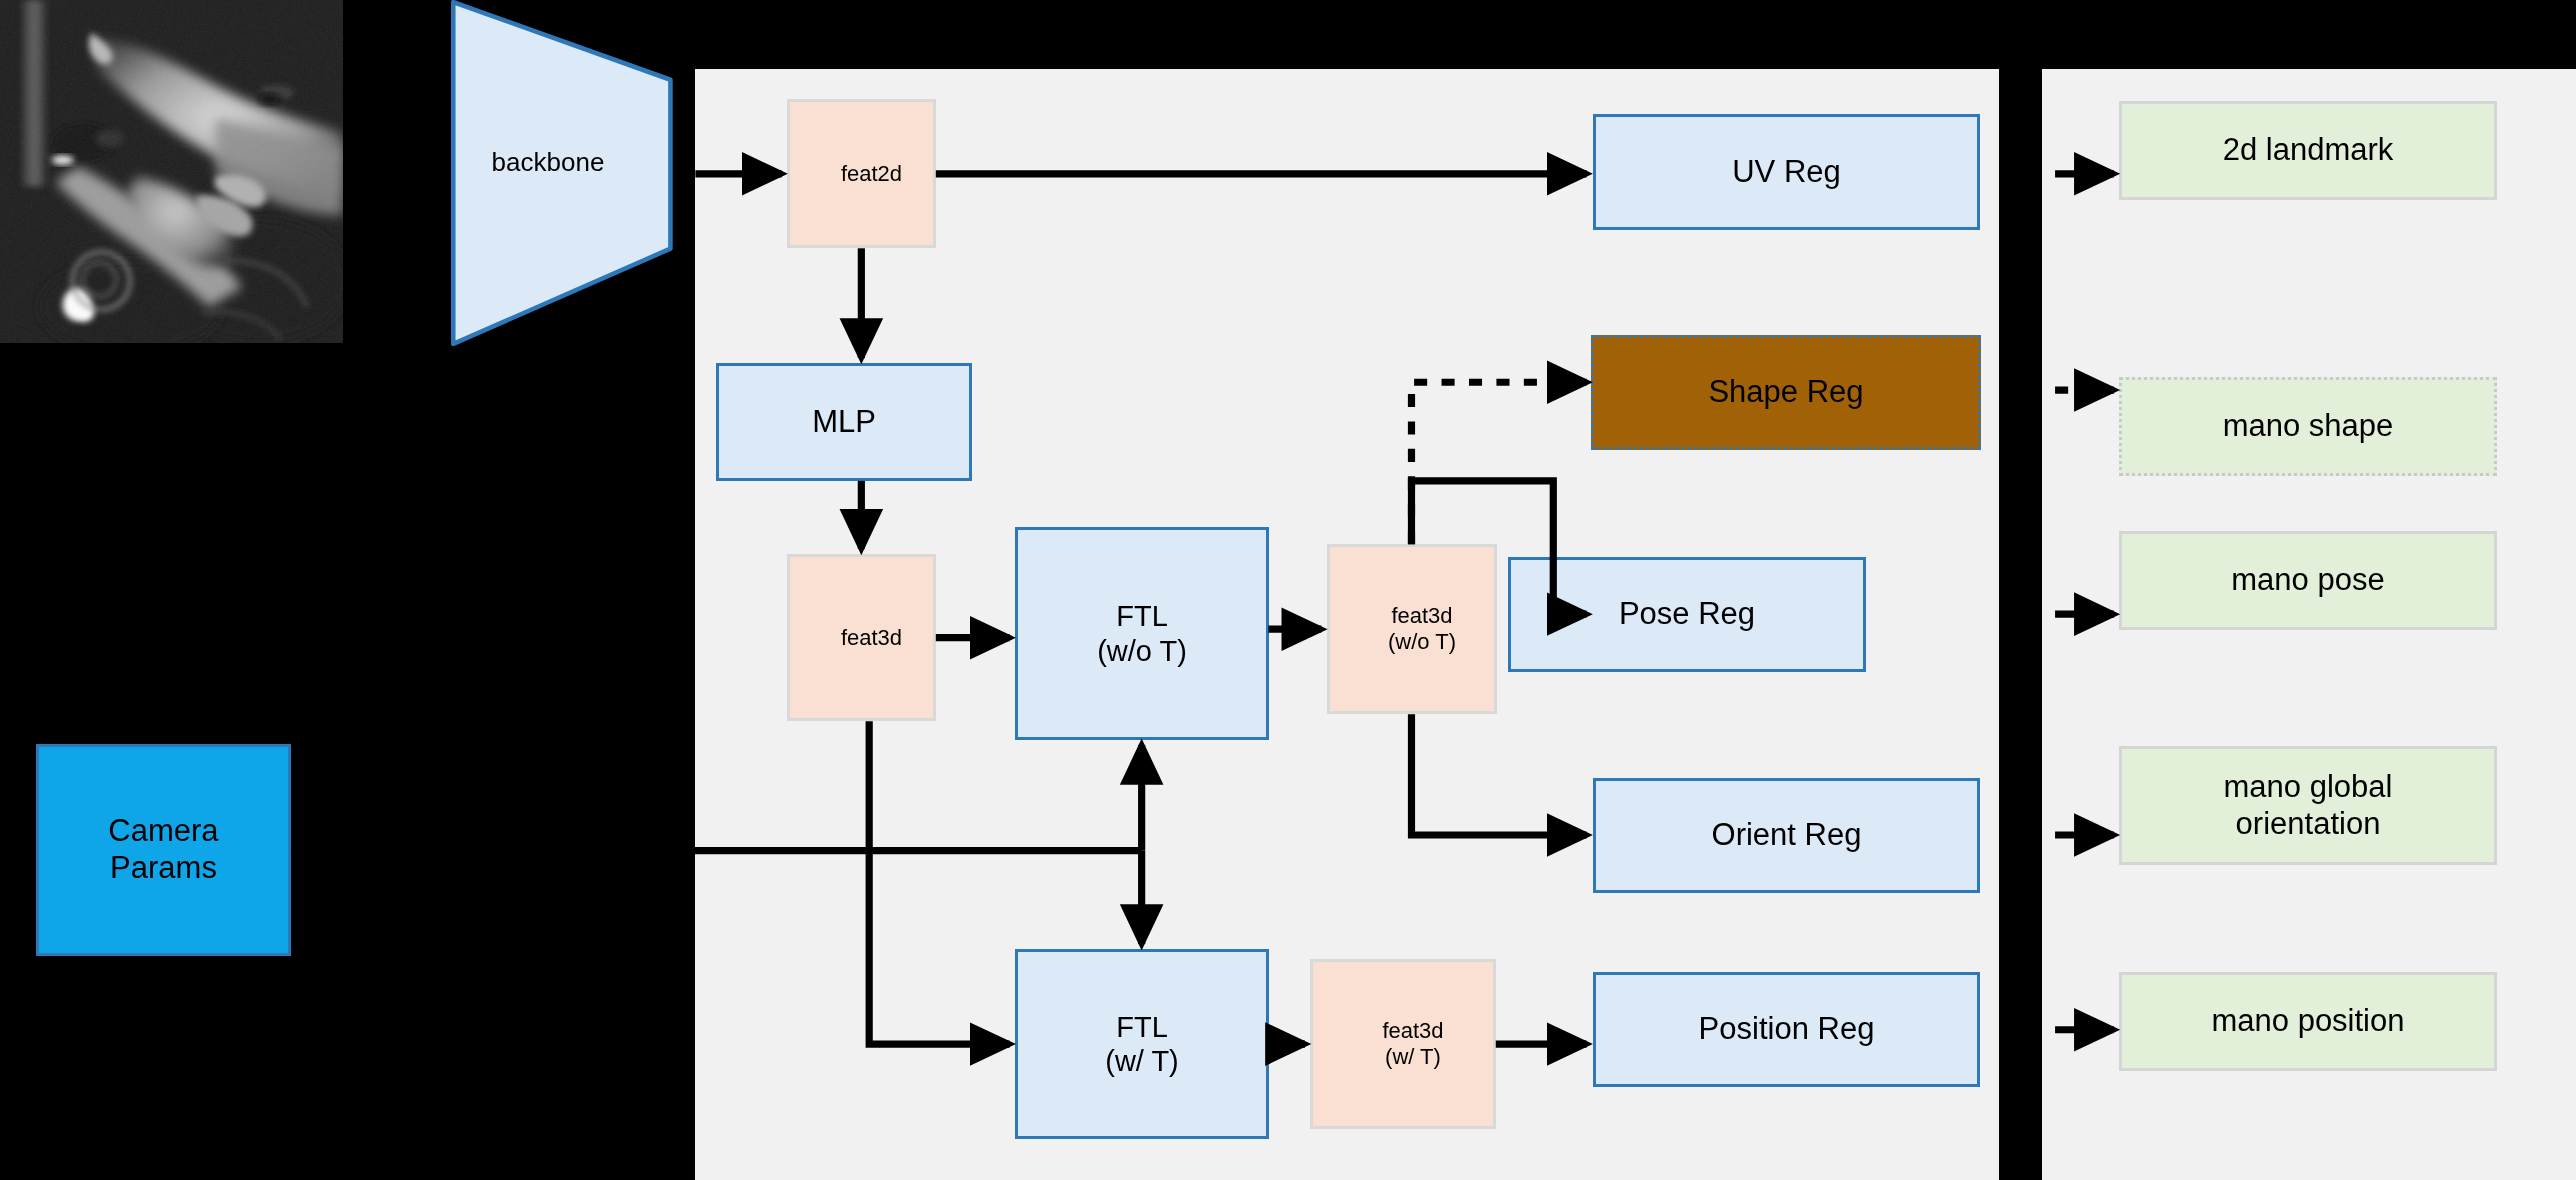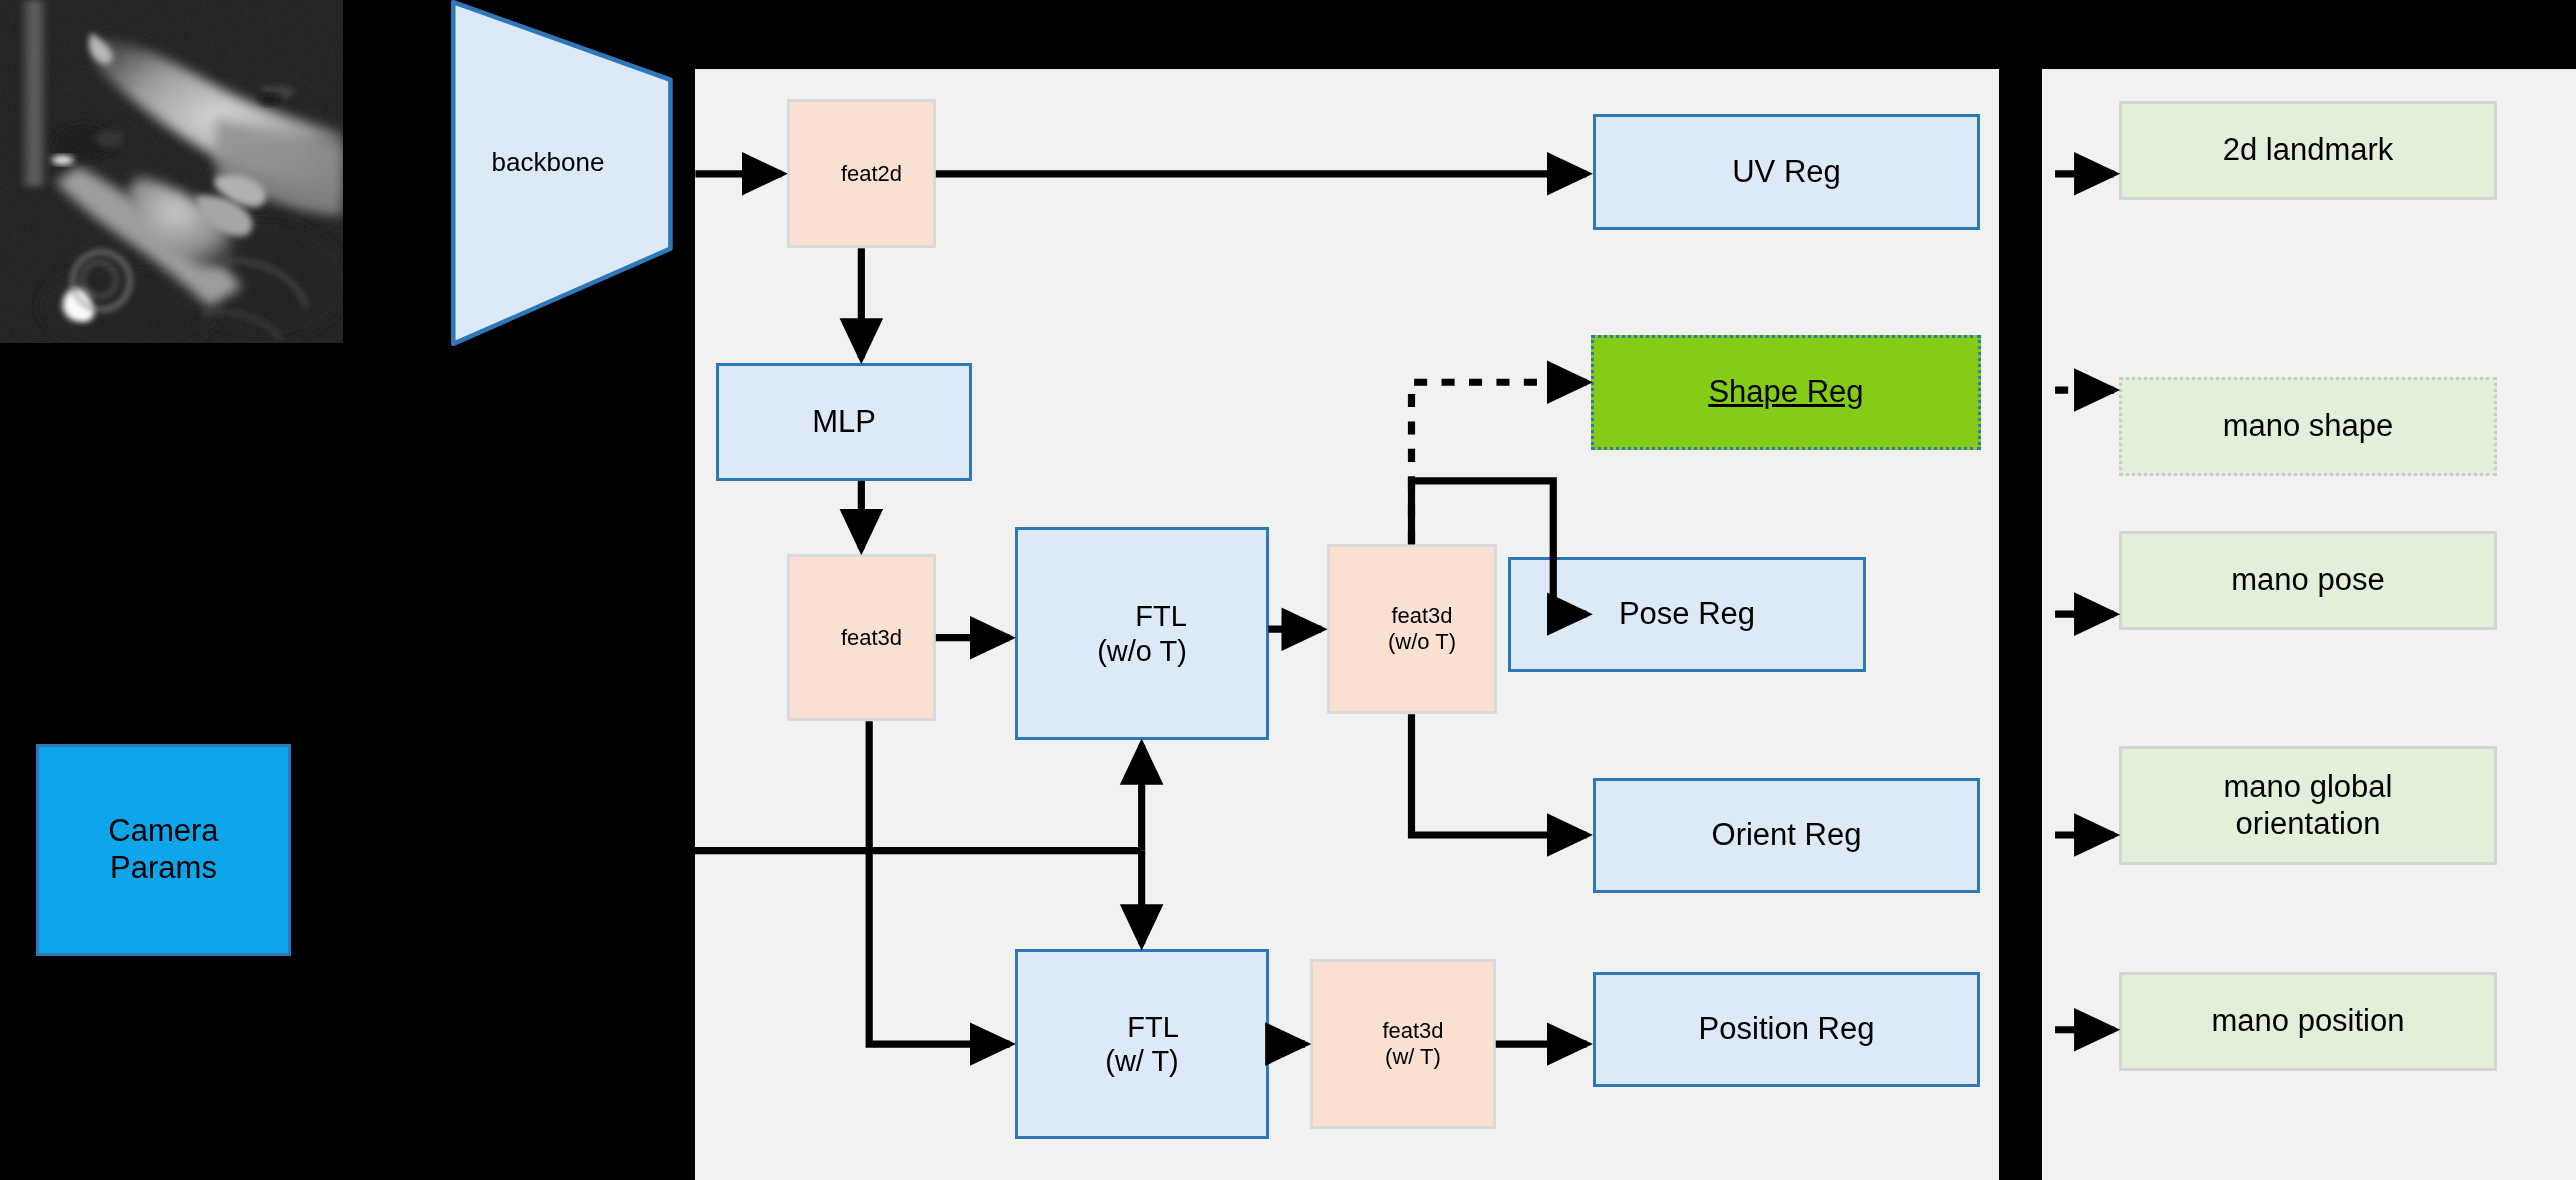--- a/index.html
+++ b/index.html
@@ -59,26 +59,24 @@
     align-items: center;
     justify-content: center;
     text-align: center;
     color: #000000;
     line-height: 1.18;
     white-space: pre-line;
   }
   .node-blue {
     background: #dce9f7;
     border: 3.3px solid #2e78b8;
-    text-align: right;
   }
   .node-blue-dotted {
-    background: #84cc16;
+    background: #a16207;
     border: 3.9px dotted #2e78b8;
-    text-decoration: underline;
   }
   .node-peach {
     background: #fae0d2;
     border: 3.3px solid #d9d9d9;
     padding-left: 20px;
   }
   .node-green {
     background: #e2efd9;
     border: 3.3px solid #d5d5d5;
     text-align: center;

